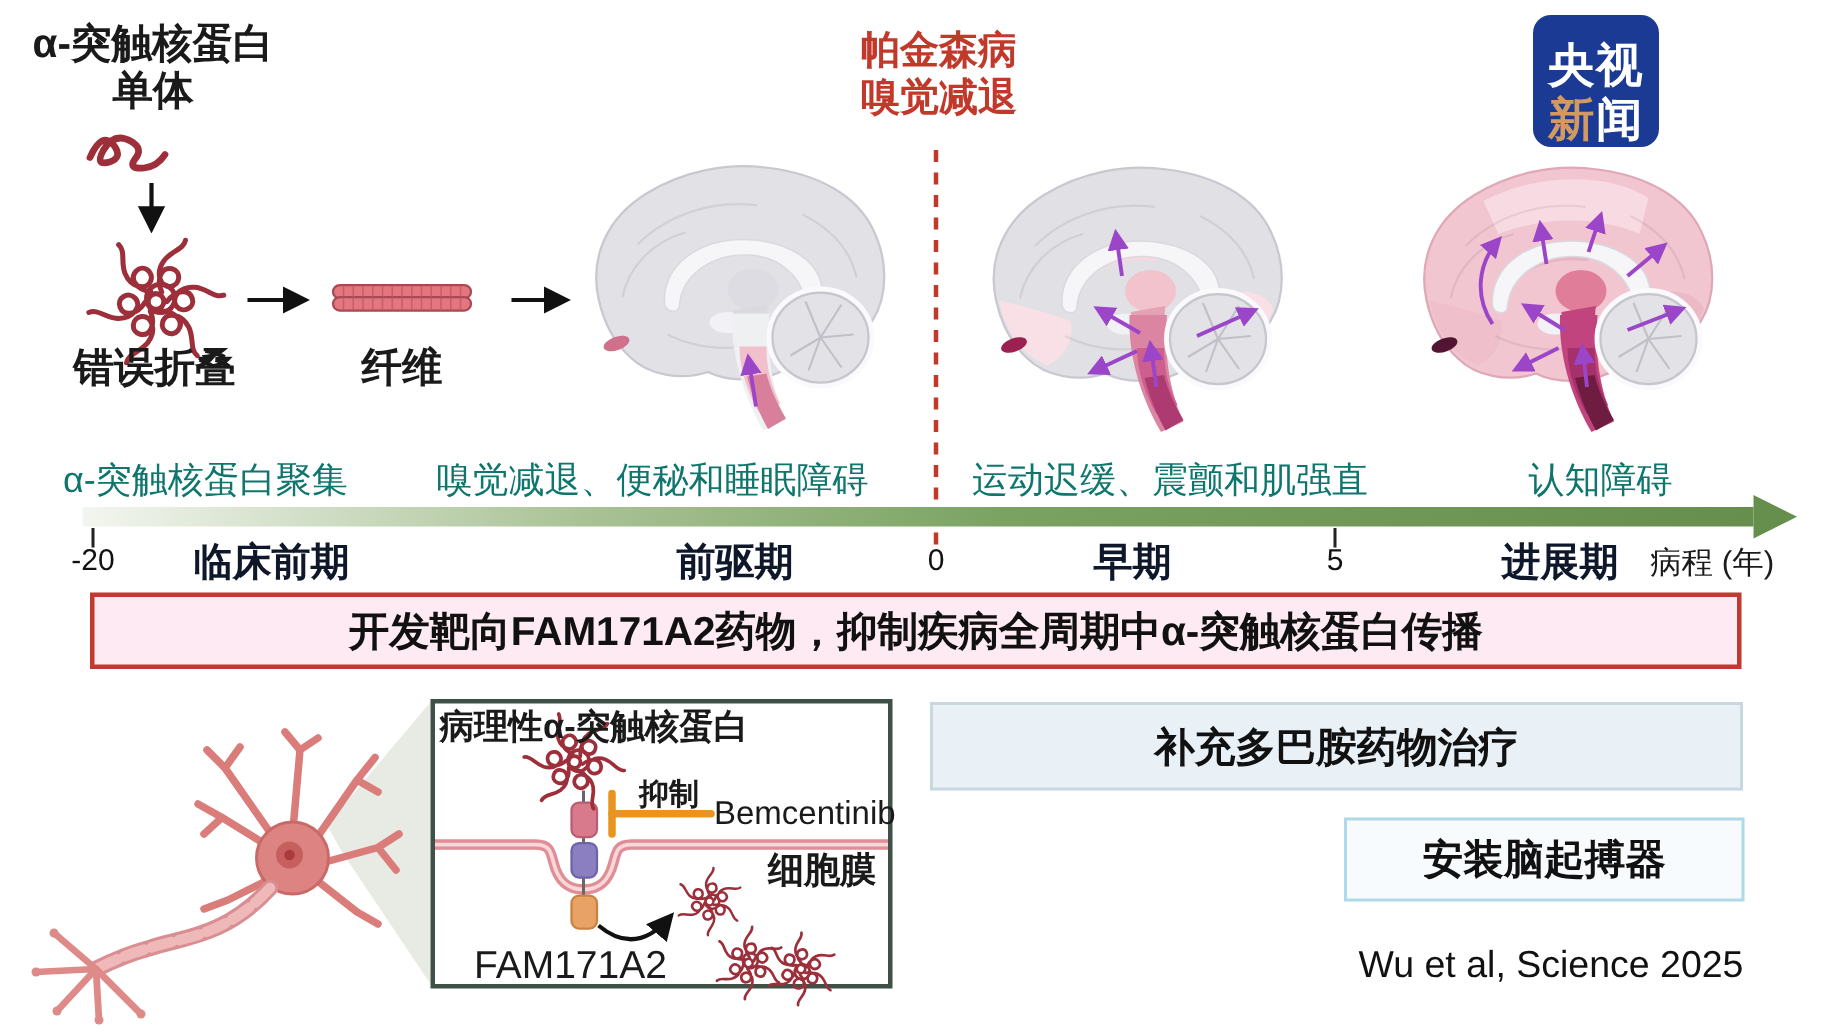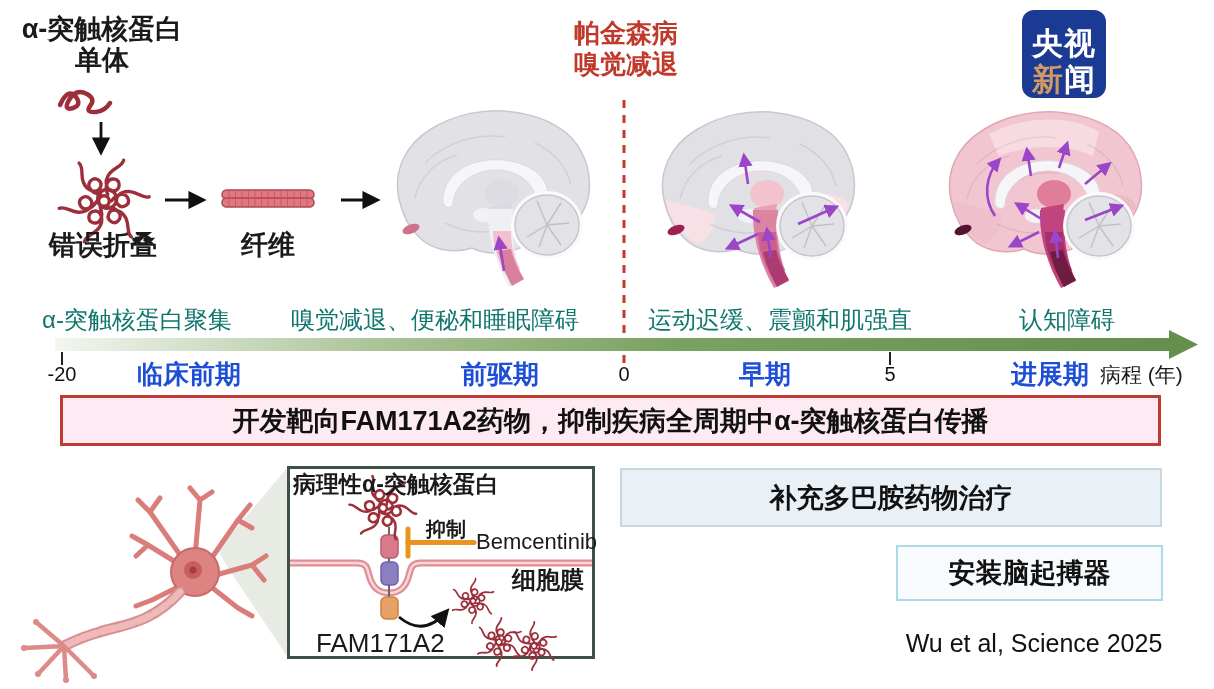--- a/index.html
+++ b/index.html
@@ -13,21 +13,21 @@
   .lbl-misfold{left:37px;top:227px;width:132px;font-size:27px;font-weight:600;text-align:center;}
   .lbl-fibril{left:233px;top:227px;width:70px;font-size:27px;font-weight:600;text-align:center;}
   .diagnosis{left:551px;top:18px;width:150px;font-size:26px;font-weight:600;line-height:31px;text-align:center;
              color:var(--accent-red,#c0392b);}
   
   .symptom{top:304px;font-size:24px;font-weight:500;color:#0f766e;}
   .s0{left:42px}.s1{left:291px}.s2{left:648px}.s3{left:1019px}
   
   .tick{top:363px;font-size:20px;font-weight:500;color:#111;text-align:center;}
   .tk0{left:44px;width:36px}.tk1{left:610px;width:28px}.tk2{left:876px;width:28px}
-  .phase{top:357px;font-size:26px;font-weight:600;color:#1d4ed8;text-align:right;}
+  .phase{top:357px;font-size:26px;font-weight:600;color:#0f172a;text-align:center;}
   .p0{left:121px;width:120px}.p1{left:441px;width:98px}.p2{left:719px;width:72px}.p3{left:991px;width:98px}
   .axis-label{left:1100px;top:361px;font-size:21px;font-weight:500;}
   
   .banner{position:absolute;left:60px;top:395px;width:1101px;height:51px;box-sizing:border-box;
           background:var(--banner-bg,#fdeaf2);border:3px solid var(--banner-border,#c13a32);
           display:flex;align-items:center;justify-content:center;}
   .banner span{font-size:27px;font-weight:700;color:#111;}
   
   .inset-box{position:absolute;left:287px;top:466px;width:308px;height:193px;box-sizing:border-box;
              background:#fff;border:3px solid var(--inset-border,#3f5147);}

